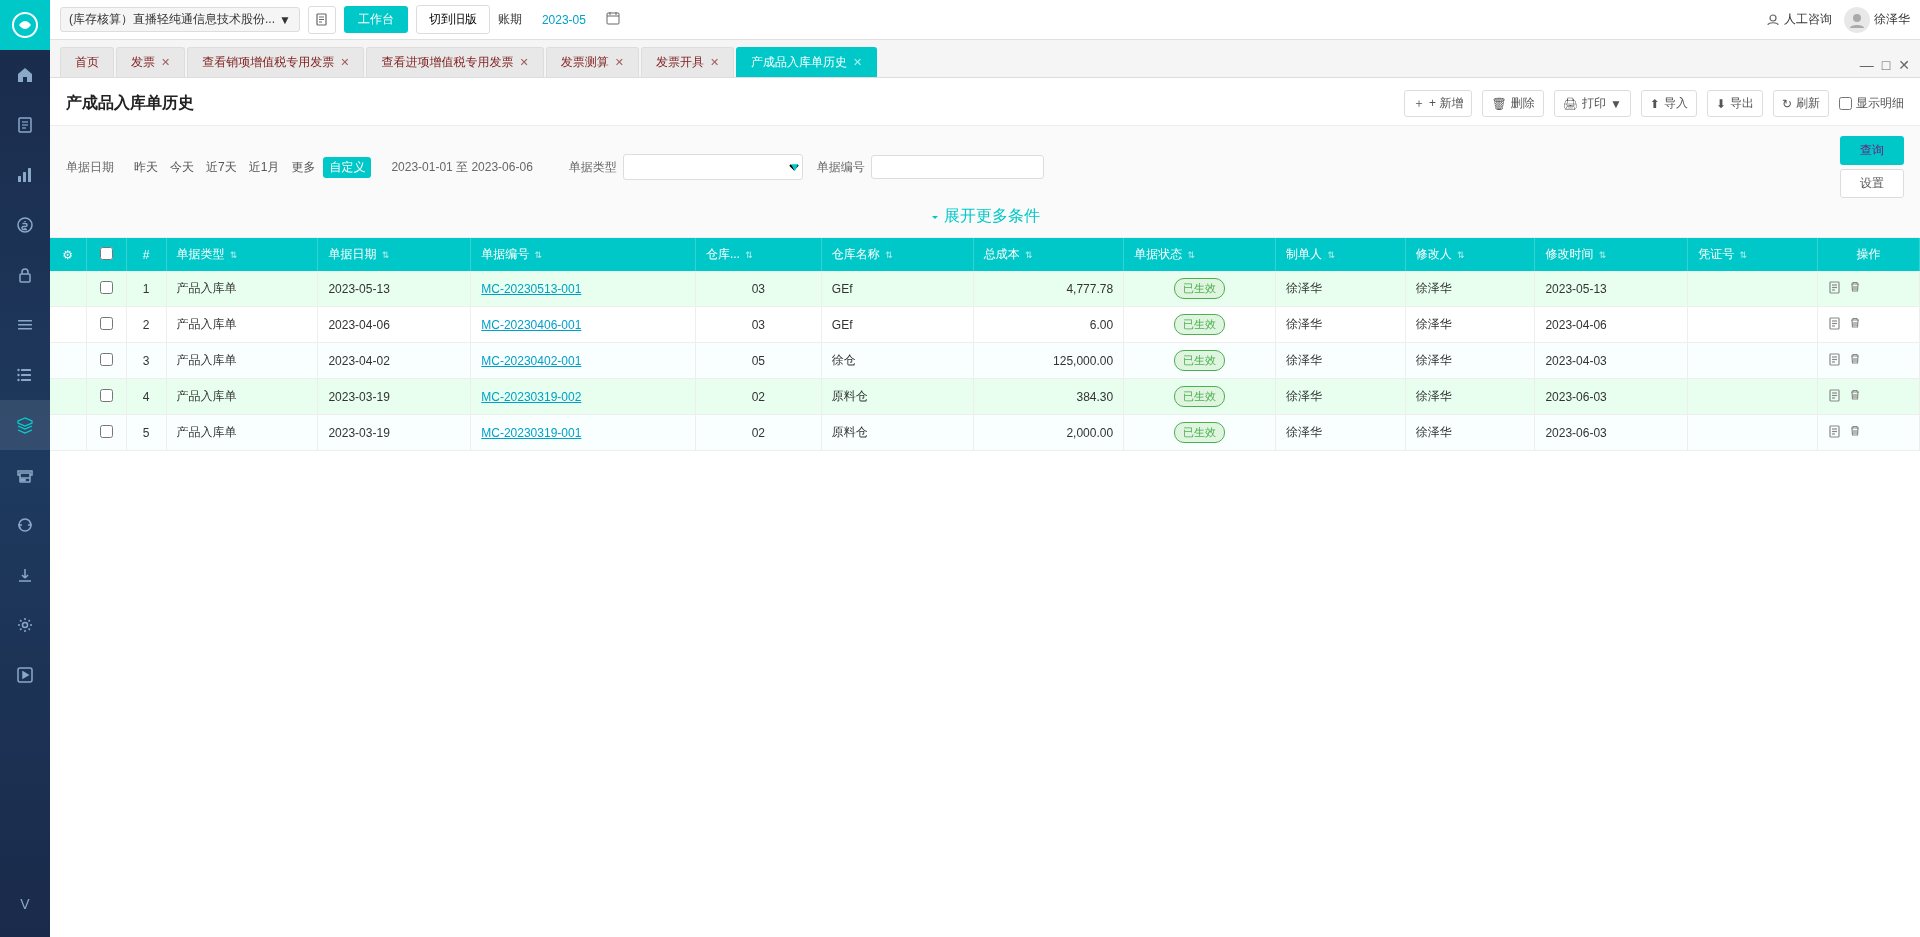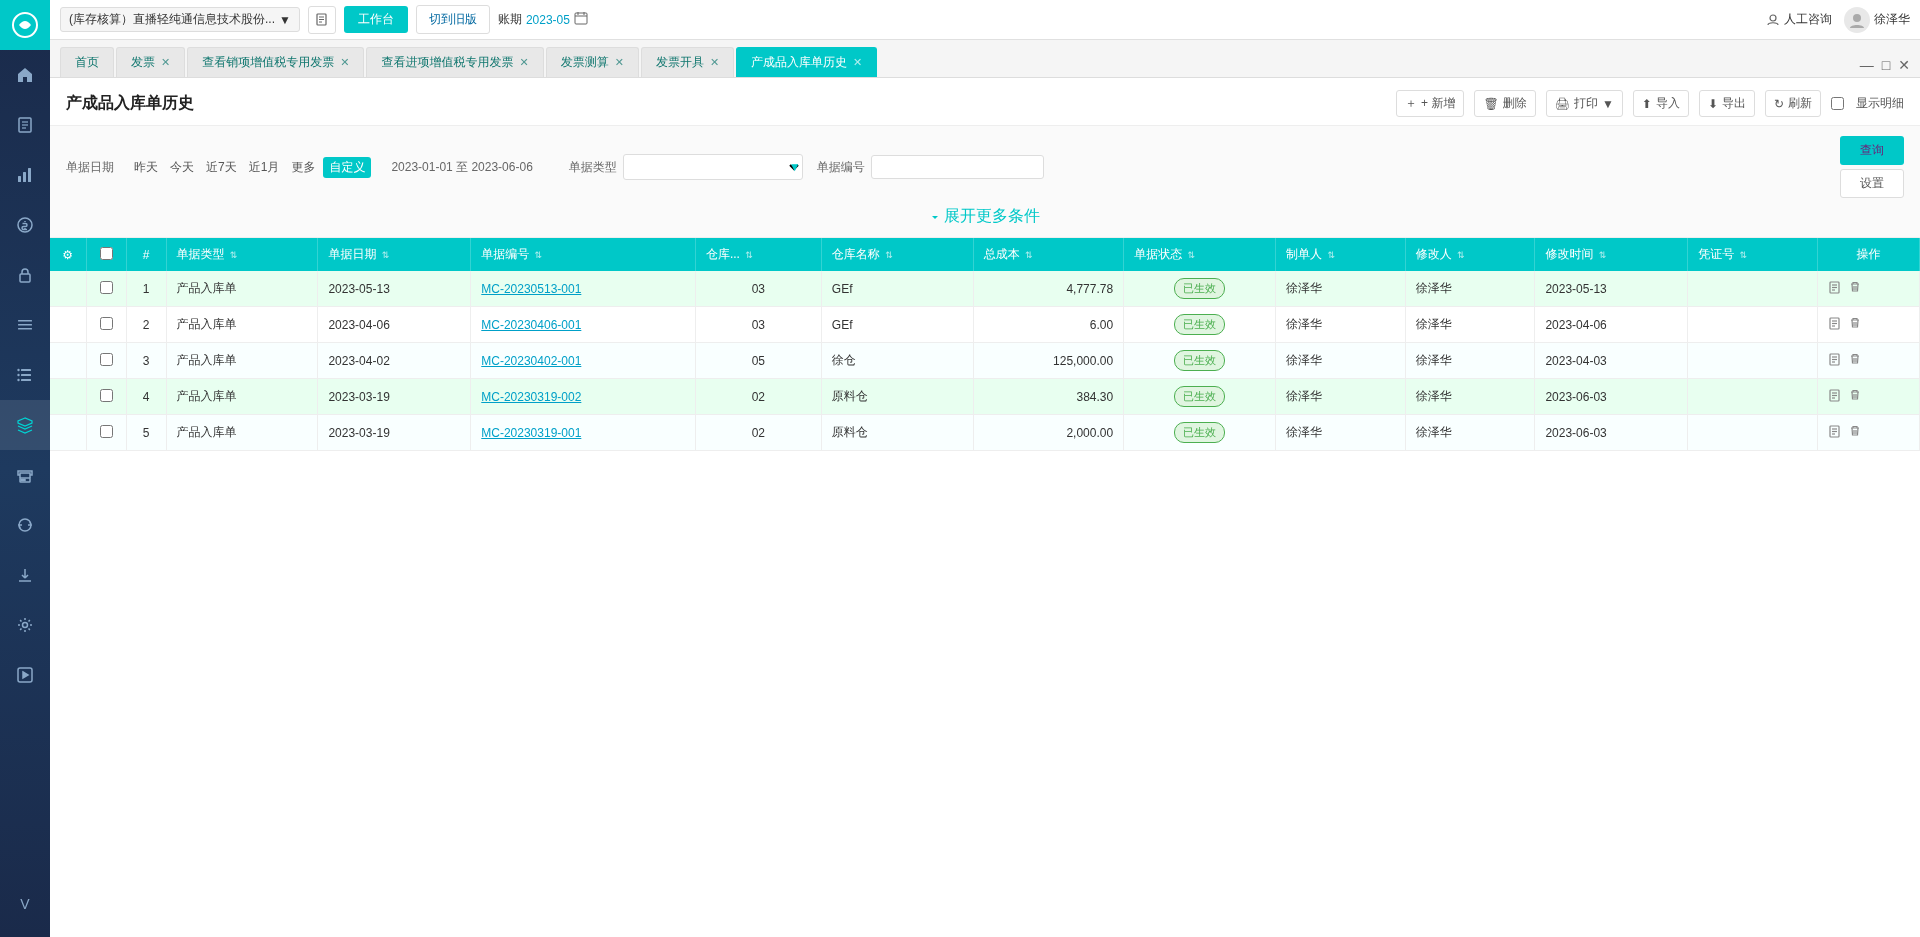--- a/index.html
+++ b/index.html
@@ -91,33 +91,33 @@
       background: #00c8c8;
       color: white;
       padding: 5px 14px;
       border-radius: 3px;
       font-size: 12px;
       cursor: pointer;
       border: none;
     }
     .topbar-switch {
       background: white;
-      color: #0369a1;
+      color: #000000;
       padding: 5px 12px;
       border-radius: 3px;
       font-size: 12px;
       cursor: pointer;
       border: 1px solid #ddd;
     }
     .topbar-period {
       font-size: 12px;
       color: #333;
       display: flex;
       align-items: center;
-      gap: 4px;
+      gap: 20px;
     }
     .topbar-right {
       margin-left: auto;
       display: flex;
       align-items: center;
       gap: 12px;
       font-size: 12px;
       color: #333;
     }
     .topbar-user {
@@ -147,21 +147,21 @@
       display: flex;
       align-items: flex-end;
       padding: 0 10px;
       flex-shrink: 0;
       gap: 2px;
     }
     .tab {
       padding: 6px 14px;
       font-size: 12px;
       cursor: pointer;
-      color: #0f766e;
+      color: #7f1d1d;
       background: #e8e8e8;
       border: 1px solid #ddd;
       border-bottom: none;
       border-radius: 3px 3px 0 0;
       display: flex;
       align-items: center;
       gap: 6px;
       white-space: nowrap;
     }
     .tab.active {
@@ -415,21 +415,21 @@
     input[type="checkbox"] {
       width: 13px;
       height: 13px;
       cursor: pointer;
     }
 
     
     .display-toggle {
       display: flex;
       align-items: center;
-      gap: 12px;
+      gap: 4px;
       font-size: 12px;
       color: #555;
     }
     .display-toggle input[type="checkbox"] { cursor: pointer; }
   </style>
 </head>
 <body>
 
 <div class="sidebar">
   <div class="sidebar-logo">

